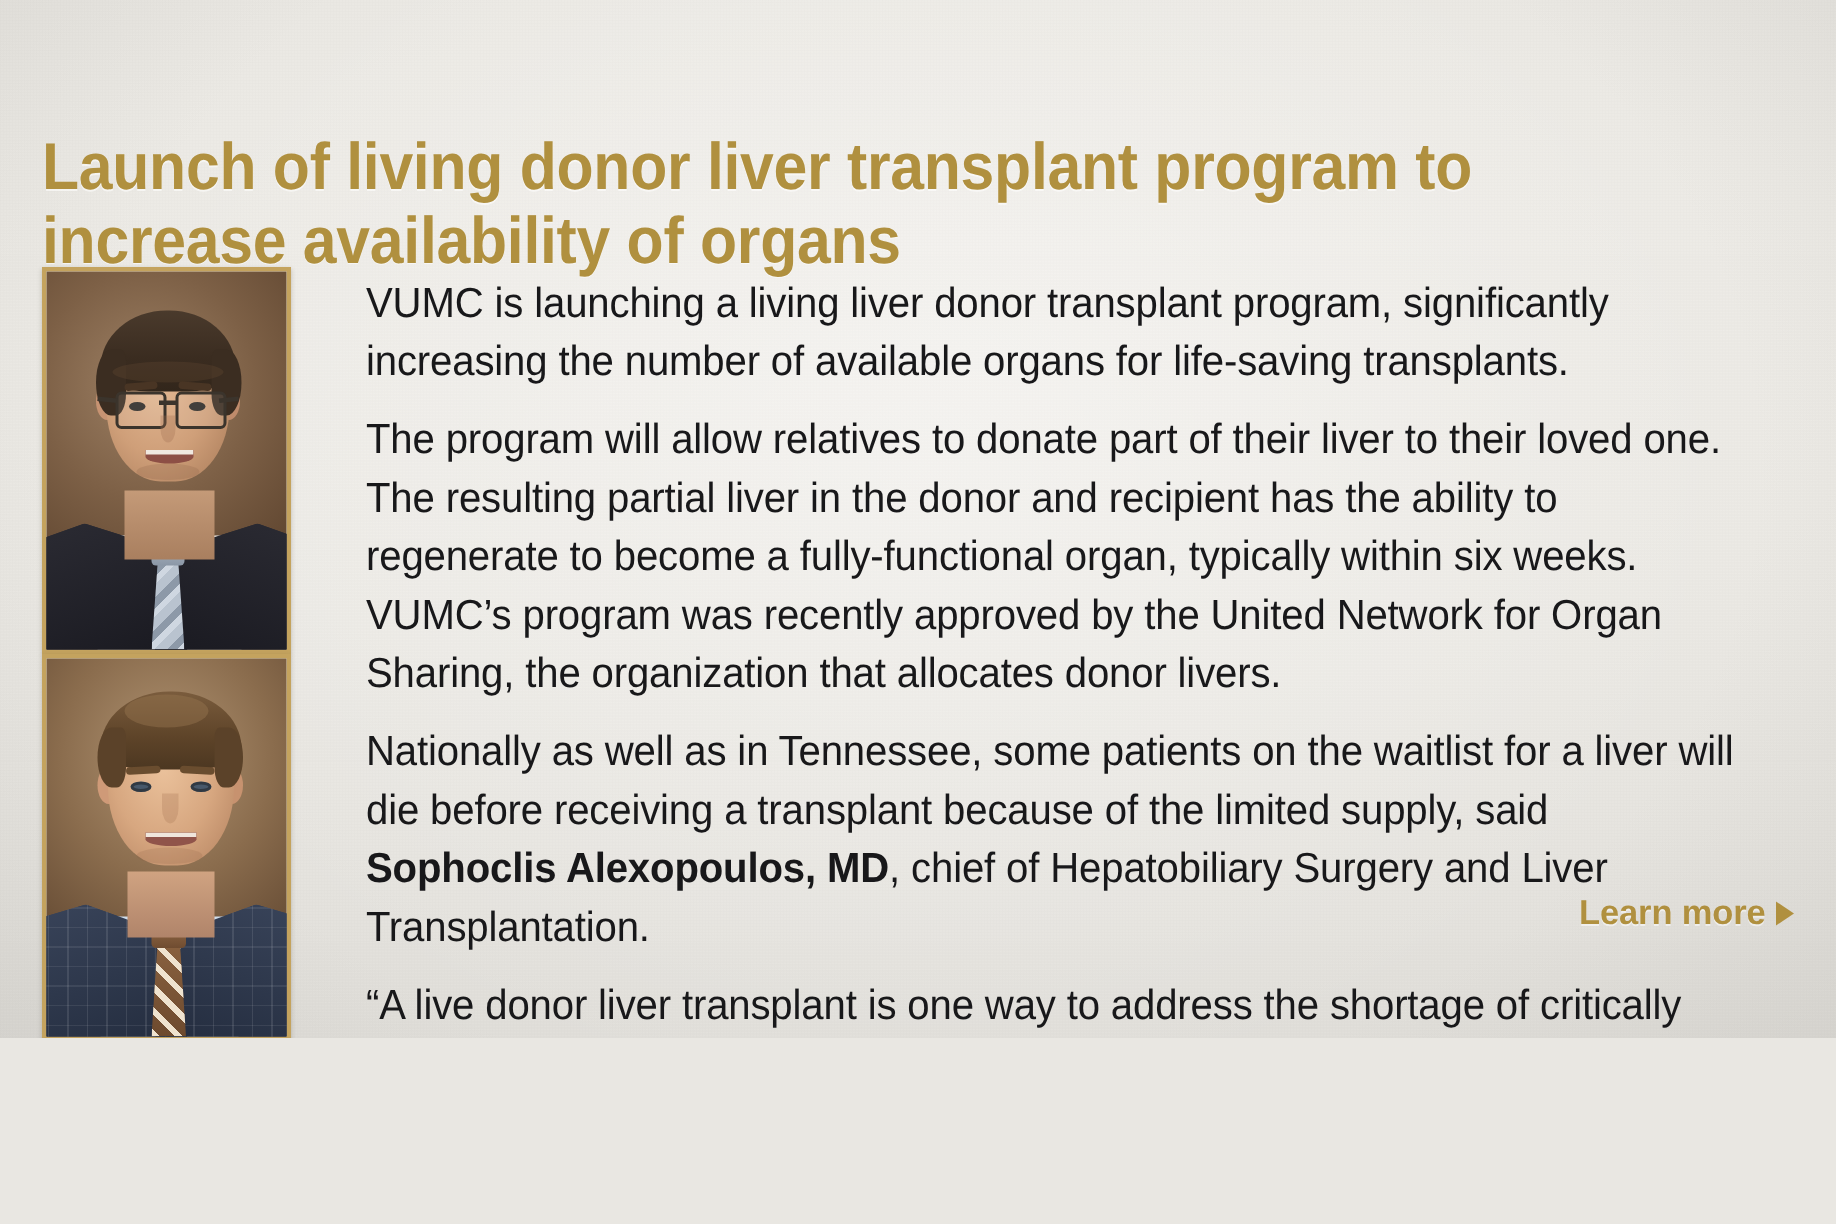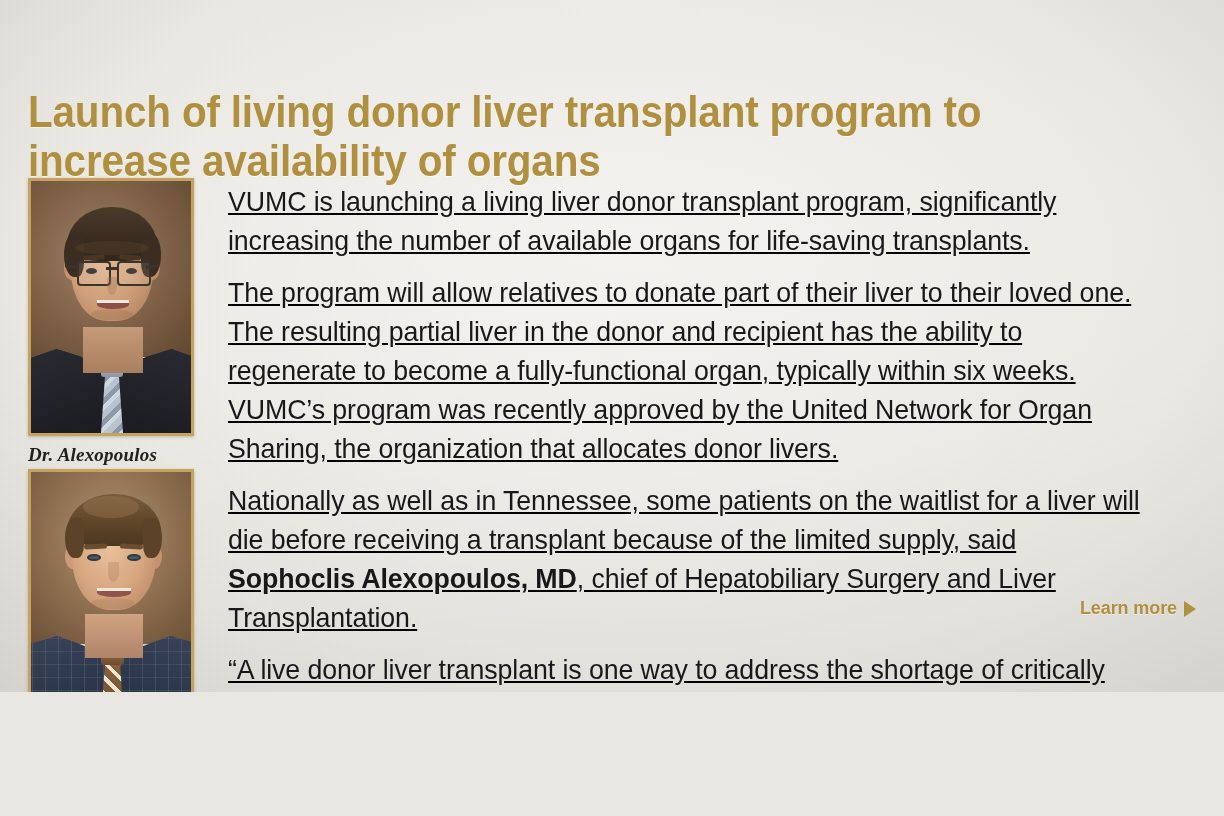--- a/index.html
+++ b/index.html
@@ -216,24 +216,23 @@
     background:
       repeating-linear-gradient(45deg, #efe3cf 0 4px, rgba(0,0,0,0) 4px 11px),
       linear-gradient(180deg,#8a6240,#6d4a2e);
     clip-path: polygon(18% 0, 82% 0, 100% 100%, 0 100%); }
   .pb .knot { position:absolute; left:70px; top:180px; width:23px; height:13px; border-radius:3px;
     background:linear-gradient(180deg,#8d6543,#6f4c30); }
 
   
   .body-col {
     position: absolute;
-    left: 228px;
+    left: 244px;
     top: 182px;
     width: 964px;
-    text-decoration: underline;
   }
   .para {
     color: #18181a;
     font-family: "Liberation Sans Narrow", "Liberation Sans", sans-serif;
     font-size: 28px;
     line-height: 39px;
     margin: 0 0 13px 0;
     letter-spacing: -0.1px;
     transform: scaleX(0.955);
     transform-origin: left top;
@@ -245,21 +244,21 @@
   .learn-more {
     position: absolute;
     right: 28px;
     bottom: 72px;
     display: flex;
     align-items: center;
     gap: 7px;
     color: #b0903f;
     font-family: "Liberation Sans Narrow", "Liberation Sans", sans-serif;
     font-weight: 700;
-    font-size: 18px;
+    font-size: 23px;
     line-height: 23px;
     letter-spacing: -0.1px;
     cursor: pointer;
     text-shadow: 0 1px 0 rgba(255,255,255,.5);
   }
   .lm-arrow {
     width: 0; height: 0;
     border-left: 12px solid #b0903f;
     border-top: 8px solid transparent;
     border-bottom: 8px solid transparent;
@@ -315,21 +314,20 @@
         <div class="gl-l"></div>
         <div class="gl-r"></div>
         <div class="gl-br"></div>
         <div class="gl-tl"></div>
         <div class="gl-tr"></div>
         <div class="nose"></div>
         <div class="mouth"></div>
         <div class="chin-sh"></div>
       </div>
     </div>
-    <div class="caption">Dr. Alexopoulos</div>
 
     <div class="photo-frame two">
       <div class="portrait pb">
         <div class="bg-b"></div>
         <div class="jkt-l"></div>
         <div class="jkt-r"></div>
         <div class="shirt"></div>
         <div class="jkt-l"></div>
         <div class="jkt-r"></div>
         <div class="tie"></div>

